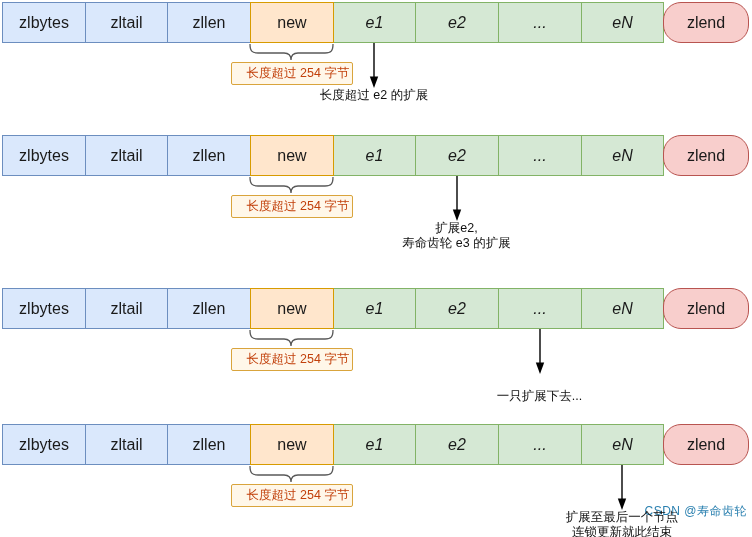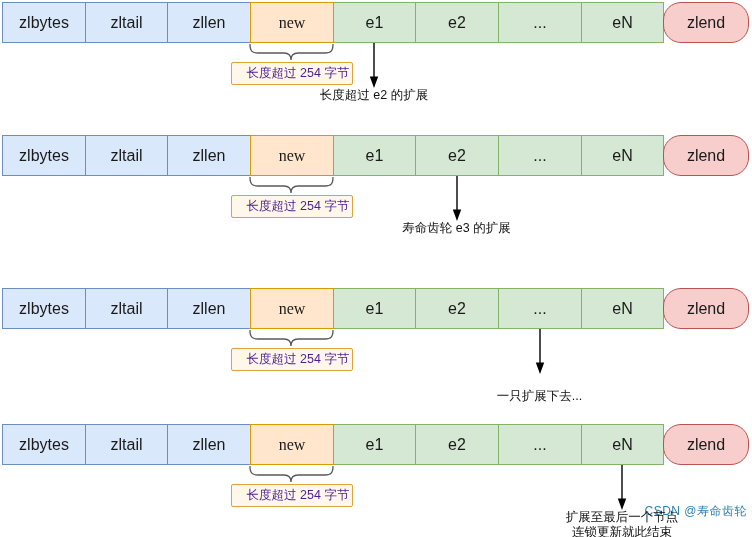--- a/index.html
+++ b/index.html
@@ -7,29 +7,29 @@
     position:relative;width:752px;height:537px;overflow:hidden;background:#ffffff;
     font-family:"Liberation Sans","DejaVu Sans",sans-serif;
   }
   .zl-row{position:absolute;left:0;width:752px;height:0;}
   .cell{
     position:absolute;top:0;height:41px;box-sizing:border-box;
     border:1px solid #999;display:flex;align-items:center;justify-content:center;
     font-size:16px;color:#1a1a1a;z-index:1;
   }
   .cell.blue  {background:var(--blue-fill);  border-color:var(--blue-stroke);}
-  .cell.green {background:var(--green-fill); border-color:var(--green-stroke);}
-  .cell.orange{background:var(--orange-fill);border-color:var(--orange-stroke);z-index:3;font-family:Liberation Serif, serif;}
+  .cell.green {background:var(--green-fill); border-color:var(--green-stroke);font-style:italic;}
+  .cell.orange{background:var(--orange-fill);border-color:var(--orange-stroke);z-index:3;}
   .cell.red   {background:var(--red-fill);   border-color:var(--red-stroke);  z-index:2;border-radius:18px;}
   .brace{position:absolute;left:249px;top:42px;}
   .callout{
     position:absolute;left:231px;top:60px;width:122px;height:23px;box-sizing:border-box;
     background:var(--callout-fill);border:1px solid var(--callout-stroke);border-radius:2px;
     display:flex;align-items:center;justify-content:center;
-    font-size:12.5px;color:#4c1d95;white-space:nowrap;padding-left:12px;
+    font-size:12.5px;color:#c2410c;white-space:nowrap;padding-left:12px;
   }
   .arrow{position:absolute;top:41px;}
   .annotation{
     position:absolute;width:300px;text-align:center;
     font-size:12.5px;line-height:1.2;color:#111111;z-index:2;
   }
   #watermark{
     position:absolute;top:503px;right:5px;z-index:1;
     font-size:12px;color:#0369a1;opacity:0.85;letter-spacing:0.5px;white-space:nowrap;
   }
@@ -82,20 +82,21 @@
       <path d="M1,0 C1,7 3,9 9,9 L35,9 C40,9 42,11 42,16 C42,11 44,9 49,9 L76,9 C82,9 84,7 84,0" fill="none" stroke="#595959" stroke-width="1.3"></path>
     </svg>
     <div class="callout">
       <span>长度超过 254 字节</span>
     </div>
     <svg class="arrow" width="12" height="45" viewBox="0 0 12 45" style="left: 450.5px;">
       <line x1="6" y1="0" x2="6" y2="34" stroke="#000" stroke-width="1.4"></line>
       <path d="M6,45 L1.8,33.5 L10.2,33.5 Z" fill="#000"></path>
     </svg>
     <div class="annotation" style="left: 306.5px; top: 86px;">
+      <div>扩展e2,</div>
       <div>寿命齿轮 e3 的扩展</div>
     </div>
   </section>
 
   <section class="zl-row" style="top: 288px;">
     <div class="cells">
         <div class="cell blue" style="left: 2px; width: 84px;">zlbytes</div>
         <div class="cell blue" style="left: 85px; width: 83px;">zltail</div>
         <div class="cell blue" style="left: 167px; width: 84px;">zllen</div>
         <div class="cell orange" style="left: 250px; width: 84px;">new</div>

